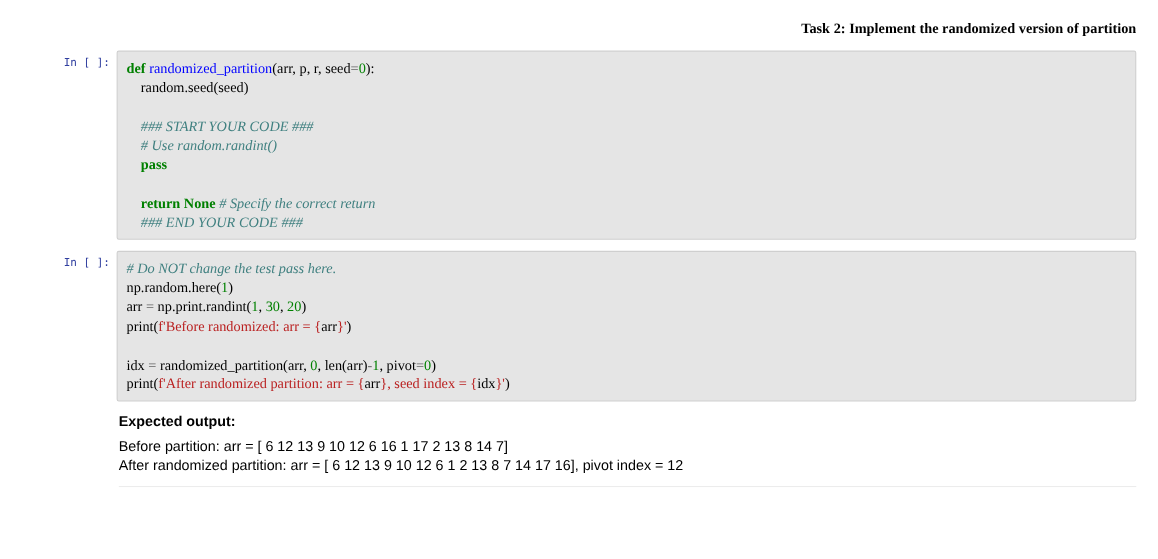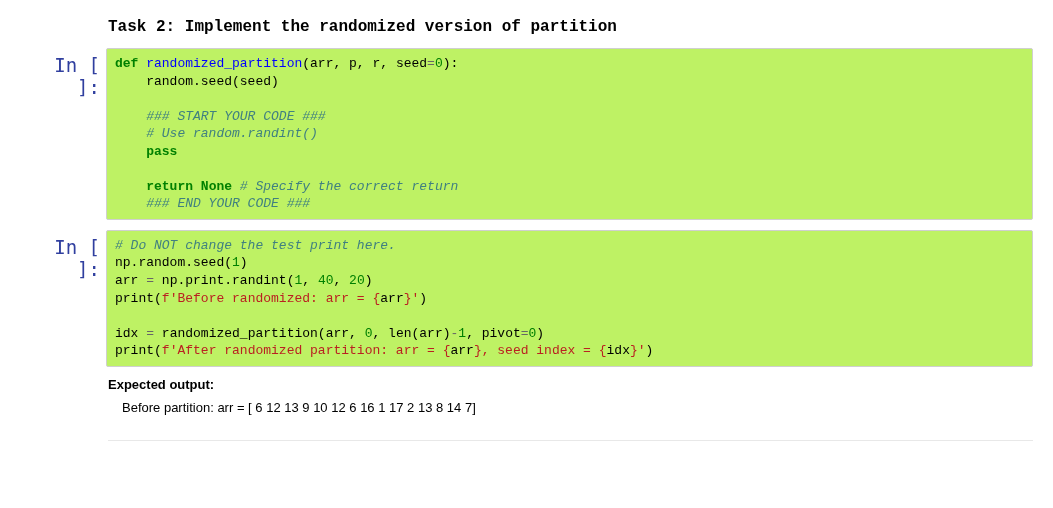--- a/index.html
+++ b/index.html
@@ -14,76 +14,77 @@
       width: 1053px;
       box-sizing: border-box;
       padding: 10px 0 0 0;
     }
     .text-cell {
       margin-left: 108px;
       margin-right: 20px;
       margin-bottom: 12px;
     }
     h3 {
-      font-family: Liberation Mono, monospace;
-      font-size: 16px;
+      font-family: Liberation Serif, serif;
+      font-size: 13px;
       font-weight: bold;
       margin: 8px 0 6px 0;
+      text-align: right;
     }
     .points {
       font-size: 13px;
       margin: 0 0 8px 0;
     }
     .code-cell {
       display: flex;
       margin: 4px 20px 10px 30px;
     }
     .prompt {
       width: 70px;
       font-family: monospace;
-      font-size: 19px;
+      font-size: 10px;
       color: #303F9F;
       text-align: right;
       padding: 6px 6px 0 0;
       flex: 0 0 70px;
     }
     .input-area {
       flex: 1;
       border: 1px solid #cfcfcf;
       border-radius: 2px;
-      background: #bef264;
+      background: #e5e5e5;
       padding: 6px 8px;
-      font-family: Liberation Mono, monospace;
+      font-family: Liberation Serif, serif;
       font-size: 13px;
       line-height: 1.35;
       white-space: pre;
       overflow: hidden;
     }
     .kw { color: #008000; font-weight: bold; }
     .nf { color: #0000FF; }
     .n  { color: #000000; }
     .eq { color: #666666; }
     .num { color: #008000; }
     .c  { color: #408080; font-style: italic; }
     .s  { color: #BA2121; }
     .none { color: #008000; font-weight: bold; }
     .expected {
       margin-left: 108px;
       margin-right: 20px;
       margin-top: 8px;
       font-size: 13px;
-      padding-bottom: 23px;
+      padding-bottom: 10px;
       border-bottom: 1px solid #e8e8e8;
     }
     .expected .eh {
       font-weight: bold;
       margin: 6px 0 8px 0;
     }
     .expected .line {
-      margin: 2px 14px;
+      margin: 2px 0;
     }
   </style>
 </head>
 <body>
 
 <div class="container">
 
   <div class="text-cell">
     <h3>Task 2: Implement the randomized version of partition</h3>
   </div>
@@ -96,27 +97,28 @@
 <span class="c">    ### START YOUR CODE ###</span>
 <span class="c">    # Use random.randint()</span>
 <span>    </span><span class="kw">pass</span>
 <span></span>
 <span>    </span><span class="kw">return</span><span class="none"> None</span><span class="c"> # Specify the correct return</span>
 <span class="c">    ### END YOUR CODE ###</span></div>
   </div>
 
   <div class="code-cell">
     <div class="prompt">In [ ]:</div>
-    <div class="input-area"><span class="c"># Do NOT change the test print here.</span>
-<span class="n">np.random.seed(</span><span class="num">1</span><span class="n">)</span>
-<span class="n">arr </span><span class="eq">=</span><span class="n"> np.print.randint(</span><span class="num">1</span><span class="n">, </span><span class="num">40</span><span class="n">, </span><span class="num">20</span><span class="n">)</span>
+    <div class="input-area"><span class="c"># Do NOT change the test pass here.</span>
+<span class="n">np.random.here(</span><span class="num">1</span><span class="n">)</span>
+<span class="n">arr </span><span class="eq">=</span><span class="n"> np.print.randint(</span><span class="num">1</span><span class="n">, </span><span class="num">30</span><span class="n">, </span><span class="num">20</span><span class="n">)</span>
 <span class="n">print(</span><span class="s">f</span><span class="s">'Before randomized: arr = </span><span class="s">{</span><span class="n">arr</span><span class="s">}</span><span class="s">'</span><span class="n">)</span>
 <span></span>
 <span class="n">idx </span><span class="eq">=</span><span class="n"> randomized_partition(arr, </span><span class="num">0</span><span class="n">, len(arr)</span><span class="eq">-</span><span class="num">1</span><span class="n">, pivot</span><span class="eq">=</span><span class="num">0</span><span class="n">)</span>
 <span class="n">print(</span><span class="s">f</span><span class="s">'After randomized partition: arr = </span><span class="s">{</span><span class="n">arr</span><span class="s">}</span><span class="s">, seed index = </span><span class="s">{</span><span class="n">idx</span><span class="s">}</span><span class="s">'</span><span class="n">)</span></div>
   </div>
 
   <div class="expected">
     <div class="eh">Expected output:</div>
     <div class="line">Before partition: arr = [ 6 12 13 9 10 12 6 16 1 17 2 13 8 14 7]</div>
+    <div class="line">After randomized partition: arr = [ 6 12 13 9 10 12 6 1 2 13 8 7 14 17 16], pivot index = 12</div>
   </div>
 
 </div>
 
 </body></html>

